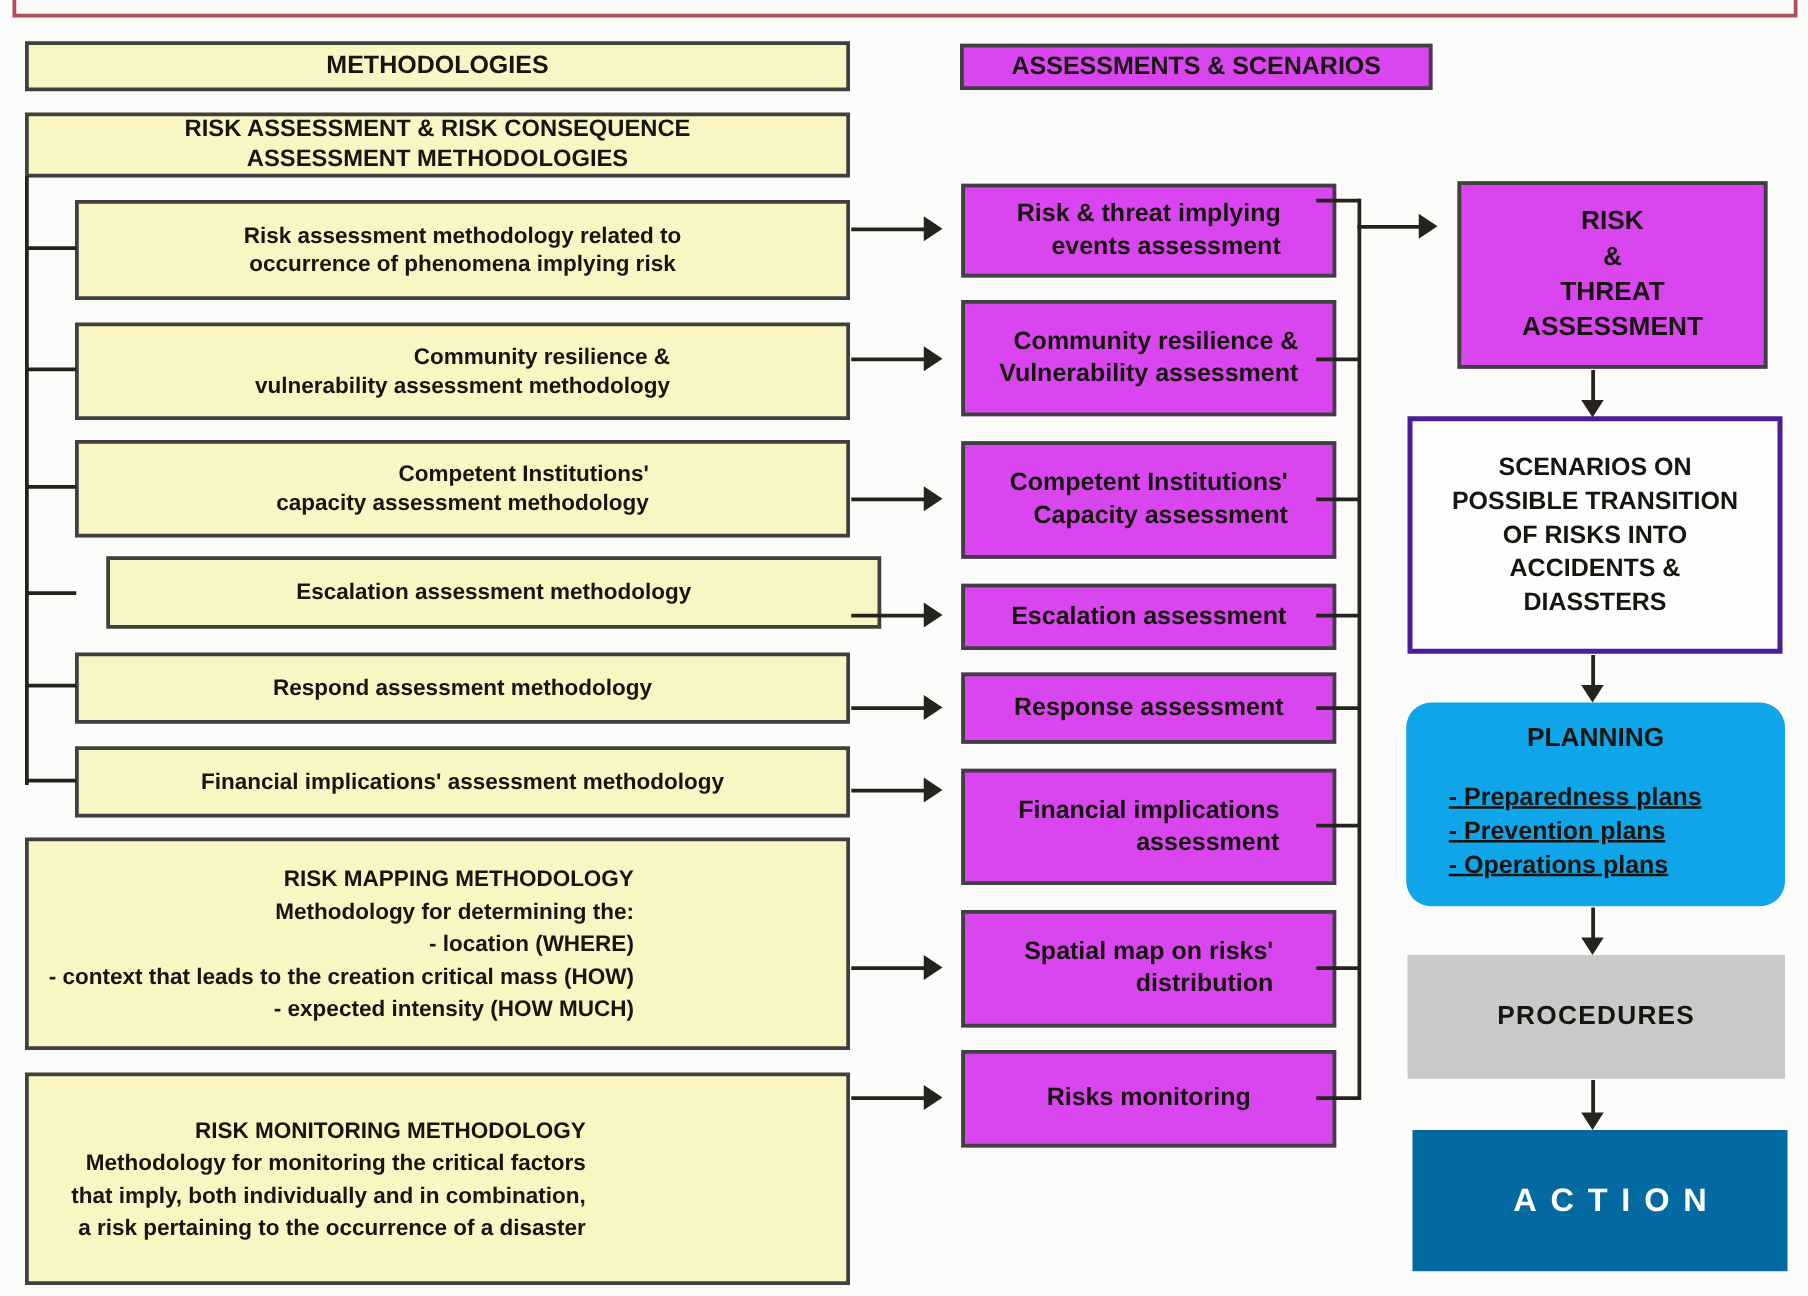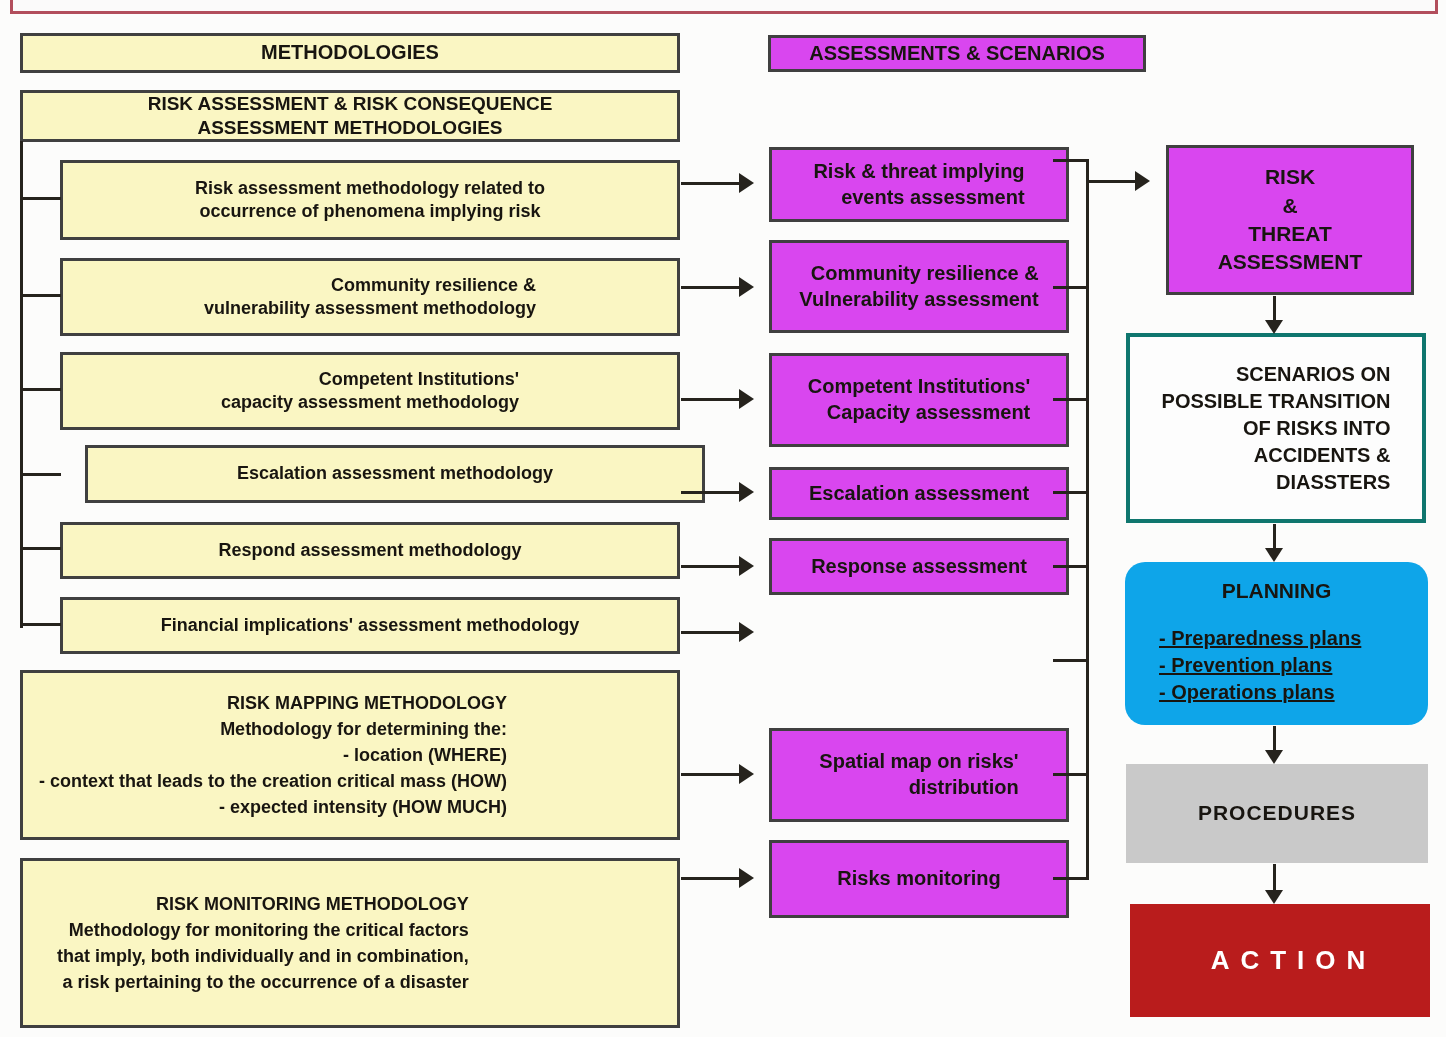--- a/index.html
+++ b/index.html
@@ -64,28 +64,28 @@
   #a3{left:753px;top:353px;width:300px;height:94px;font-size:20px;}
   #a4{left:753px;top:467px;width:300px;height:53px;font-size:20px;text-align:center;}
   #a5{left:753px;top:538px;width:300px;height:57px;font-size:20px;}
   #a6{left:753px;top:615px;width:300px;height:93px;font-size:20px;}
   #a7{left:753px;top:728px;width:300px;height:94px;font-size:20px;}
   #a8{left:753px;top:840px;width:300px;height:78px;font-size:20px;}
 
   
   #riskthreat{left:1150px;top:145px;width:248px;height:150px;font-size:21px;line-height:1.35;}
   #scenarios{left:1126px;top:333px;width:300px;height:190px;font-size:20px;
-    background:#fdfdfd;border:4px solid #0f766e;line-height:1.35;text-align:right;}
+    background:#fdfdfd;border:4px solid #4c1d95;line-height:1.35;}
   #planning{left:1125px;top:562px;width:303px;height:163px;background:#0ea5e9;
     flex-direction:column;align-items:stretch;justify-content:flex-start;border-radius:20px;}
   #planning .ptitle{font-size:21px;text-align:center;margin-top:16px;}
   #planning .pitems{font-size:20px;text-align:left;margin:20px 0 0 34px;line-height:1.35;text-decoration:underline;}
   #procedures{left:1126px;top:764px;width:302px;height:99px;background:#c9c9c9;
     font-size:21px;letter-spacing:1px;}
-  #action{left:1130px;top:904px;width:300px;height:113px;background:#b91c1c;
+  #action{left:1130px;top:904px;width:300px;height:113px;background:#0369a1;
     color:#ffffff;font-size:26px;letter-spacing:11px;padding-left:27px;}
 </style>
 </head>
 <body>
 
 <div class="canvas">
 
   <div id="banner"></div>
 
   <div class="box yellow" id="hdr-meth">METHODOLOGIES</div>
@@ -140,20 +140,24 @@
   </div>
   <div class="box orange" id="a3">
     <span class="ml left-text">Competent Institutions'
 Capacity assessment</span>
   </div>
   <div class="box orange" id="a4">
     <span class="ml">Escalation assessment</span>
   </div>
   <div class="box orange" id="a5">
     <span class="ml">Response assessment</span>
+  </div>
+  <div class="box orange" id="a6">
+    <span class="ml left-text">Financial implications
+assessment</span>
   </div>
   <div class="box orange" id="a7">
     <span class="ml left-text">Spatial map on risks'
 distribution</span>
   </div>
   <div class="box orange" id="a8">
     <span class="ml">Risks monitoring</span>
   </div>
 
   <div class="box orange" id="riskthreat">

